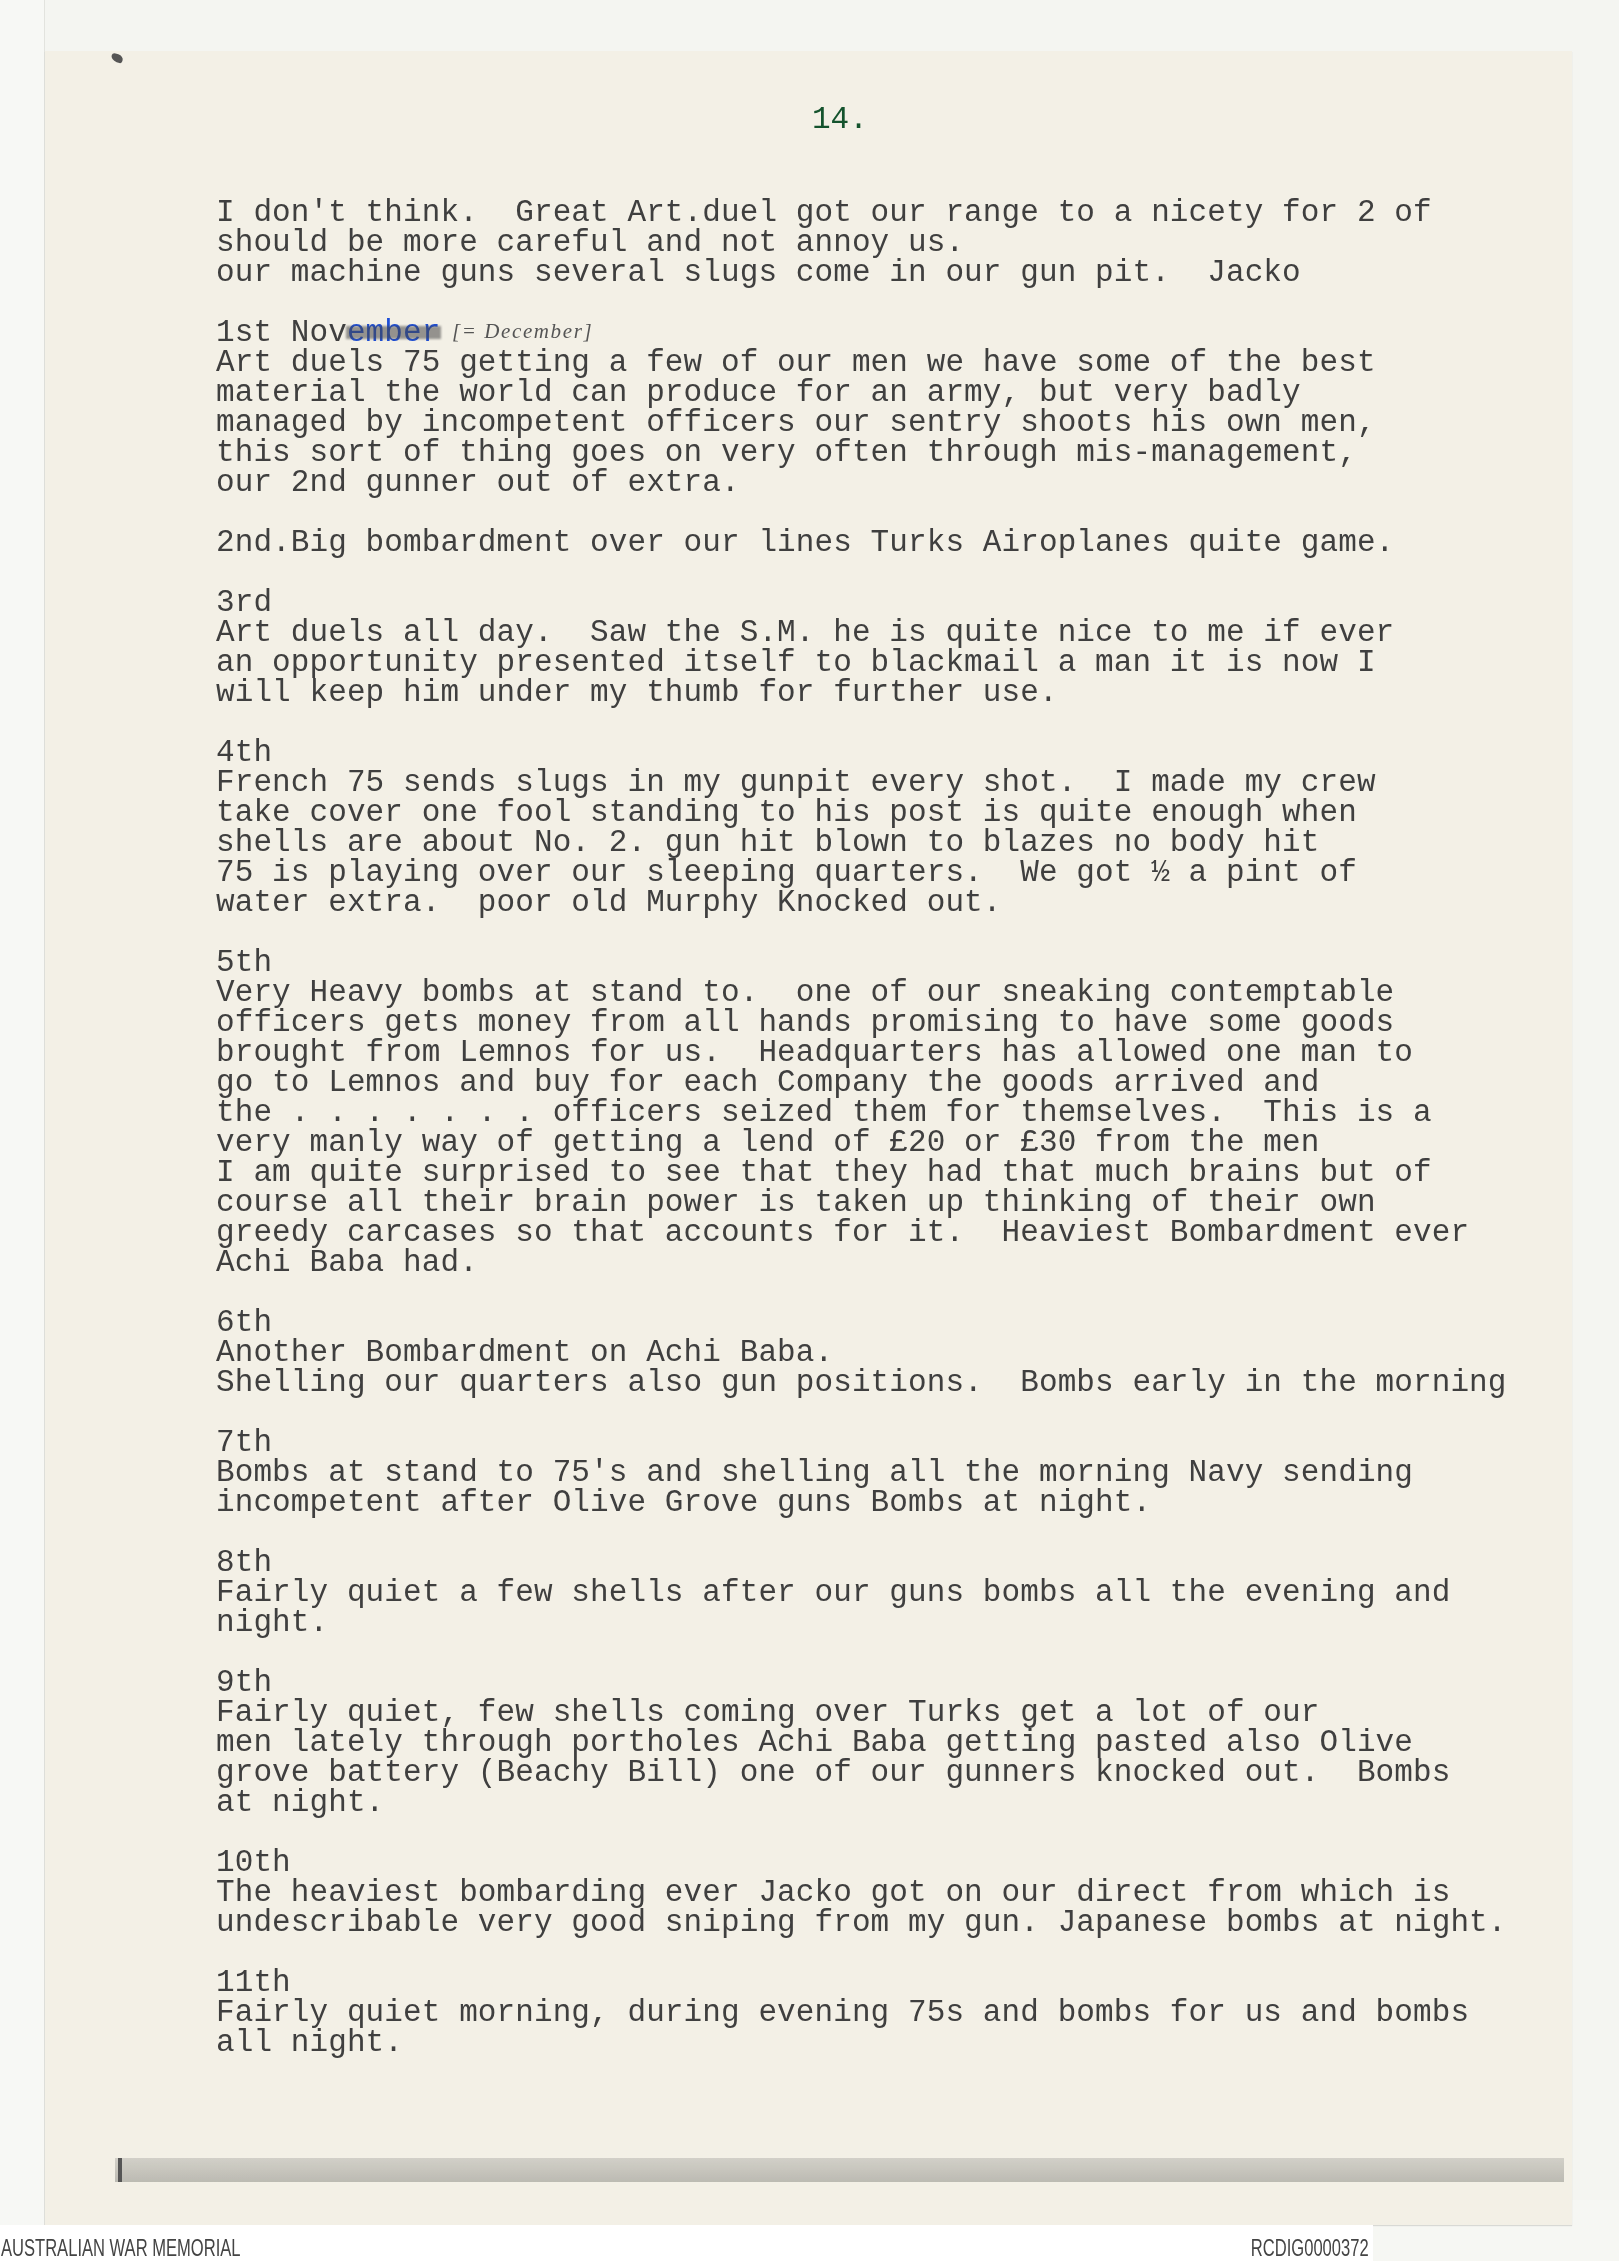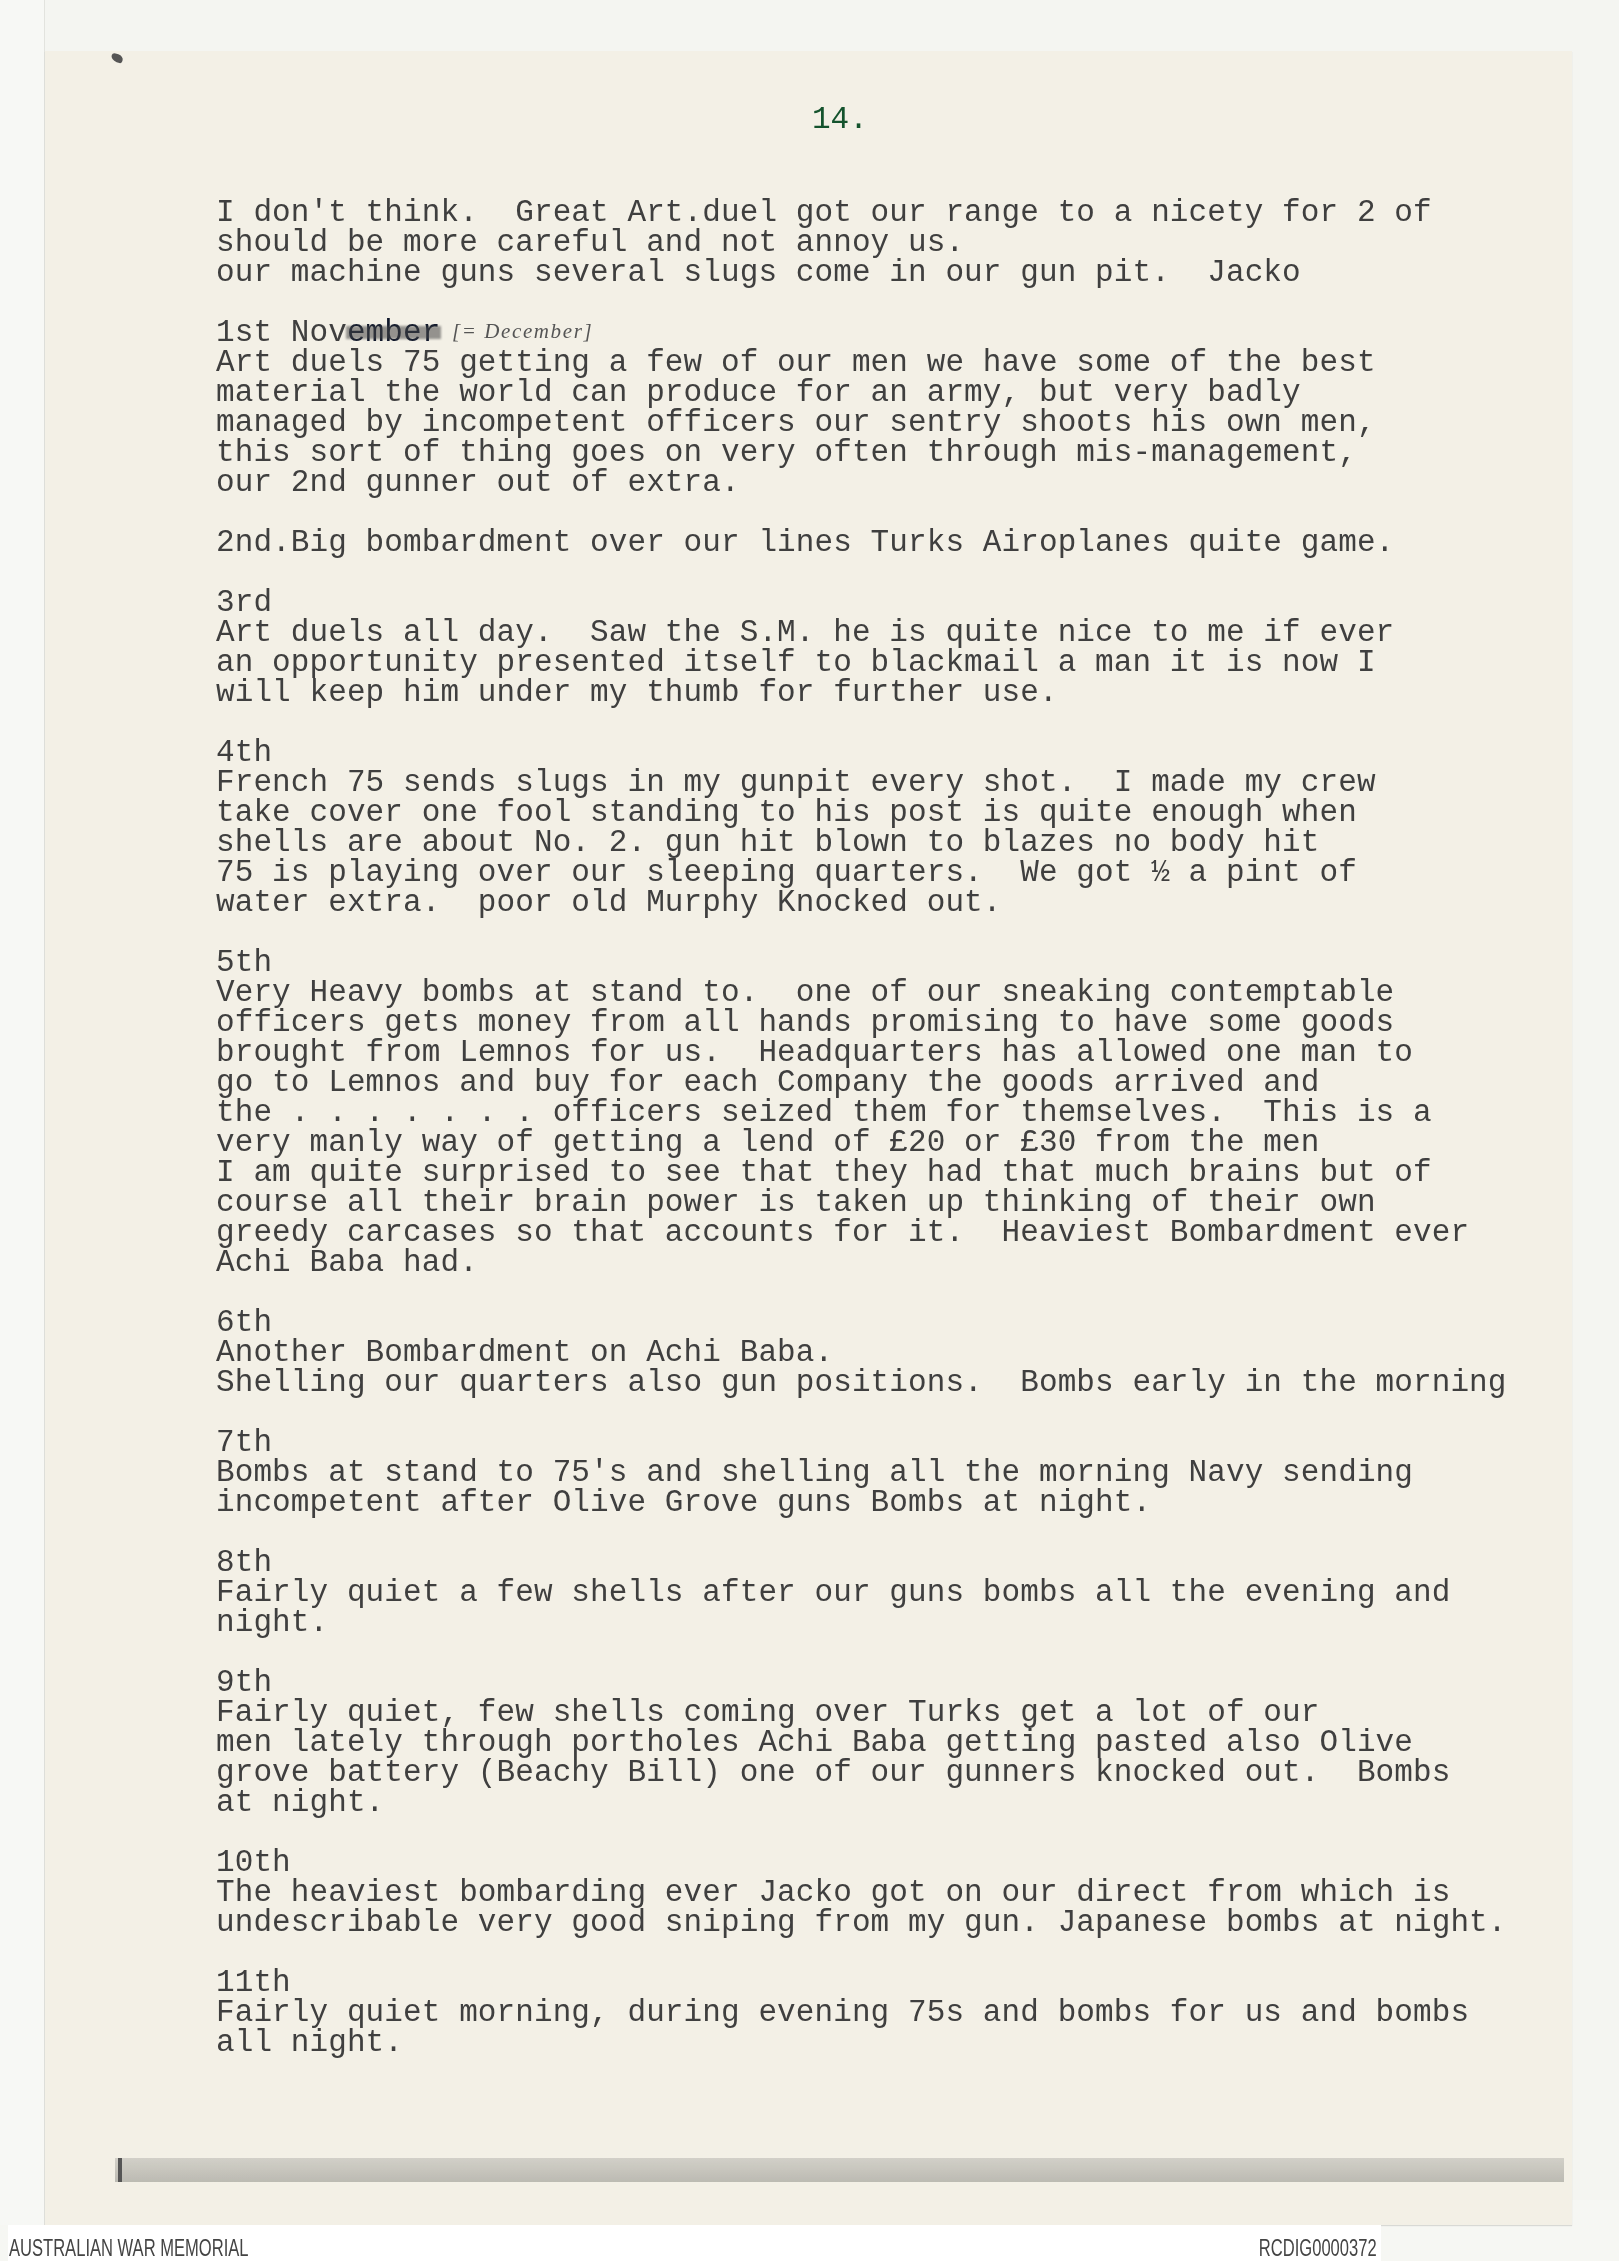--- a/index.html
+++ b/index.html
@@ -86,21 +86,21 @@
     margin-bottom: 30px;
   }
   .entry-date, .entry-line {
     display: block;
     white-space: pre;
     height: 30px;
   }
   .date-strike {
     position: relative;
     display: inline-block;
-    color: #0f172a;
+    color: #1d4ed8;
   }
   .date-strike::after {
     content: "";
     position: absolute;
     left: -1px; right: -1px;
     top: 28%;
     height: 42%;
     background: rgba(70,70,70,0.55);
     filter: blur(0.8px);
   }
@@ -110,21 +110,21 @@
     font-size: 21px;
     color: #555;
     margin-left: 11.5px;
     letter-spacing: 1.6px;
     position: relative;
     top: -3.1px;
   }
   .footer {
     position: absolute;
     top: 2225px;
-    left: 8px;
+    left: 0;
     width: 1373px;
     height: 36px;
     background: #ffffff;
   }
   .footer-left, .footer-right {
     position: absolute;
     top: 10.4px;
     font-family: "Liberation Sans", "DejaVu Sans", sans-serif;
     font-size: 23px;
     color: #444;

